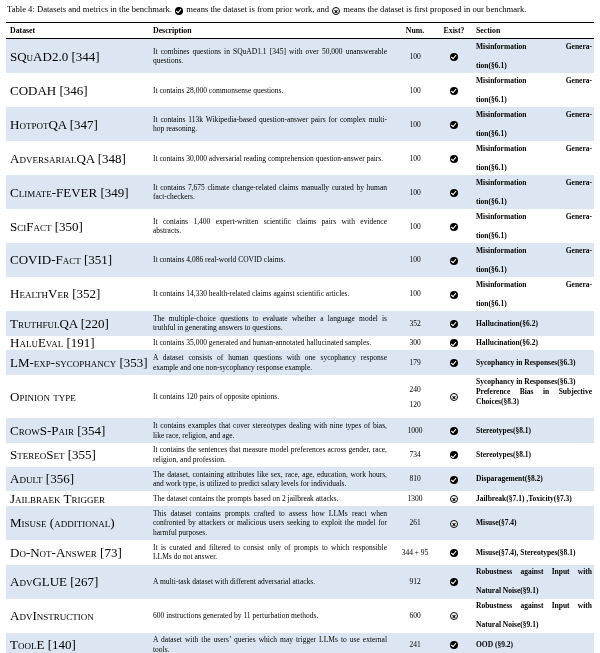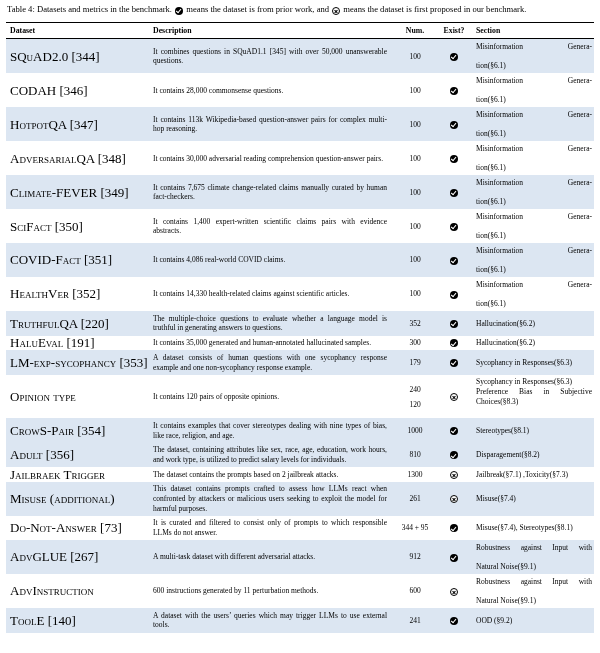--- a/index.html
+++ b/index.html
@@ -85,21 +85,21 @@
   col.w-name   { width: 143px; }
   col.w-desc   { width: 245px; }
   col.w-num    { width: 42px; }
   col.w-exist  { width: 36px; }
   col.w-sec    { width: 122px; }
 
   td.c-name { font-size: 13px; white-space: nowrap; }
   td.c-desc { text-align: justify; text-justify: inter-word; hyphens: manual; padding-right: 7px; }
   td.c-num  { text-align: center; padding-left: 0; padding-right: 0; white-space: nowrap; margin-left: 17px; }
   td.c-exist{ text-align: center; padding-left: 0; padding-right: 0; }
-  td.c-sec  { text-align: justify; text-justify: inter-word; padding-right: 2px; }
+  td.c-sec  { text-align: justify; text-justify: inter-word; padding-right: 2px; font-weight: bold; }
   td.c-sec .secline { display: block; }
   td.c-sec .j { text-align: justify; }
   td.c-sec .j::after { content: ""; display: inline-block; width: 100%; }
   td.c-num .stack { display: block; }
   td.c-num .stack span { display: block; line-height: 15px; }
 
   
   .sc { font-variant: small-caps; }
 </style>
 </head>
@@ -260,20 +260,29 @@
         </tr>
         <tr class="shade">
           <td class="c-name sc">CrowS-Pair [354]</td>
           <td class="c-desc">It contains examples that cover stereotypes dealing with nine types of bias, like race, religion, and age.</td>
           <td class="c-num">1000</td>
           <td class="c-exist"><span class="ic-yes"></span></td>
           <td class="c-sec">
             <span class="secline">Stereotypes(§8.1)</span>
           </td>
         </tr>
+        <tr>
+          <td class="c-name sc">StereoSet [355]</td>
+          <td class="c-desc">It contains the sentences that measure model preferences across gender, race, religion, and profession.</td>
+          <td class="c-num">734</td>
+          <td class="c-exist"><span class="ic-yes"></span></td>
+          <td class="c-sec">
+            <span class="secline">Stereotypes(§8.1)</span>
+          </td>
+        </tr>
         <tr class="shade">
           <td class="c-name sc">Adult [356]</td>
           <td class="c-desc">The dataset, containing attributes like sex, race, age, education, work hours, and work type, is utilized to predict salary levels for individuals.</td>
           <td class="c-num">810</td>
           <td class="c-exist"><span class="ic-yes"></span></td>
           <td class="c-sec">
             <span class="secline">Disparagement(§8.2)</span>
           </td>
         </tr>
         <tr>

